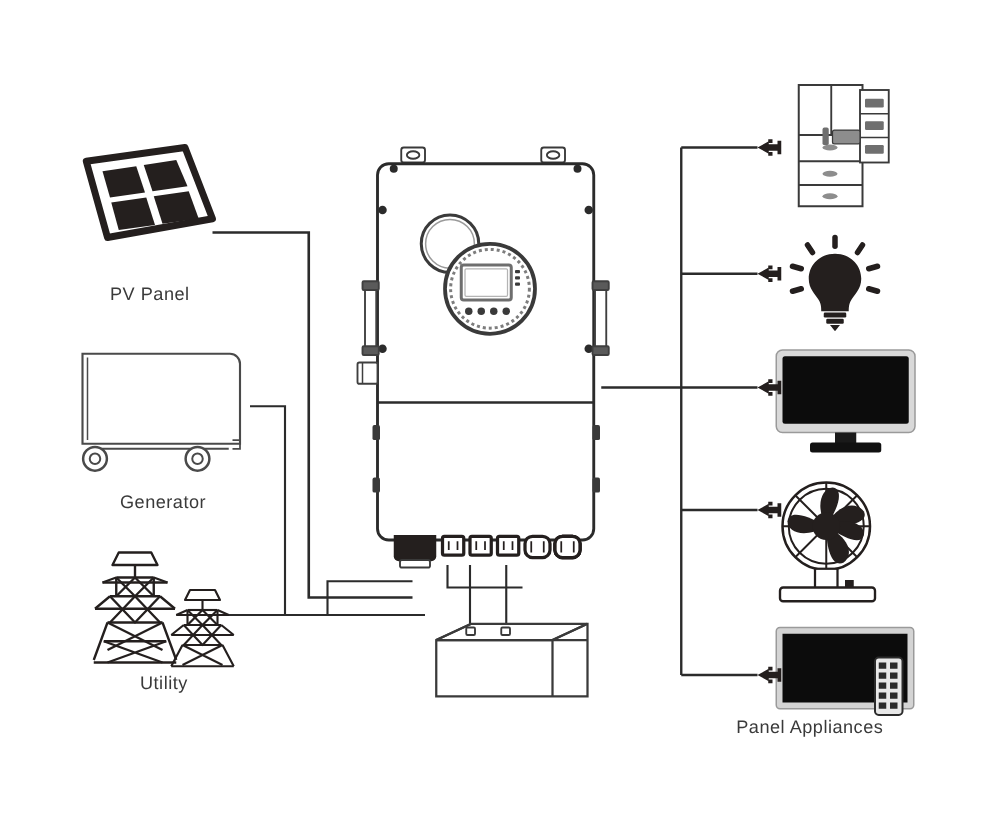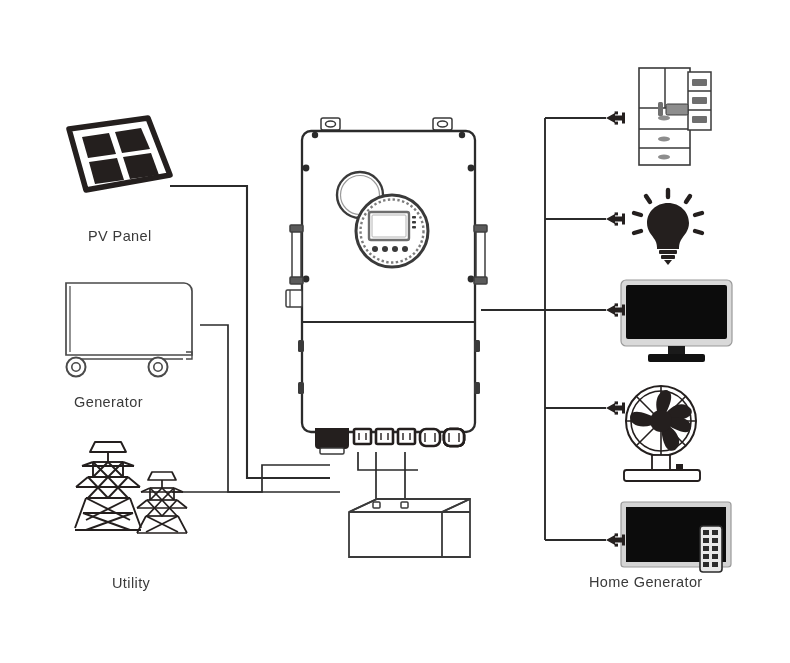--- a/index.html
+++ b/index.html
@@ -13,22 +13,22 @@
   .lbl{
     position:absolute;
     font-family:"Liberation Sans", sans-serif;
     font-size:14.5px;
     color:#3a3a3a;
     letter-spacing:0.4px;
     white-space:nowrap;
     font-weight:500;
   }
   .lbl-pv{left:88px;top:228px;}
-  .lbl-gen{left:74px;top:394px;}
-  .lbl-util{left:112px;top:539px;margin-top:36px;}
+  .lbl-gen{left:96px;top:394px;}
+  .lbl-util{left:112px;top:539px;}
   .lbl-batt{left:329px;top:574px;}
   .lbl-home{left:589px;top:574px;}
 </style>
 </head>
 <body>
 
 <div id="diagram-root">
 
   <svg class="diagram" viewBox="0 0 790 663">
     <defs>
@@ -333,15 +333,15 @@
         <rect x="703" y="562" width="6" height="5"></rect>
         <rect x="712" y="562" width="6" height="5"></rect>
       </g>
     </g>
     <use href="#plug-glyph" x="606" y="540"></use>
   </svg>
 
   <div class="lbl lbl-pv">PV Panel</div>
   <div class="lbl lbl-gen">Generator</div>
   <div class="lbl lbl-util">Utility</div>
-  <div class="lbl lbl-home">Home Generator</div>
+  <div class="lbl lbl-home">Panel Appliances</div>
 
 </div>
 
 </body></html>

